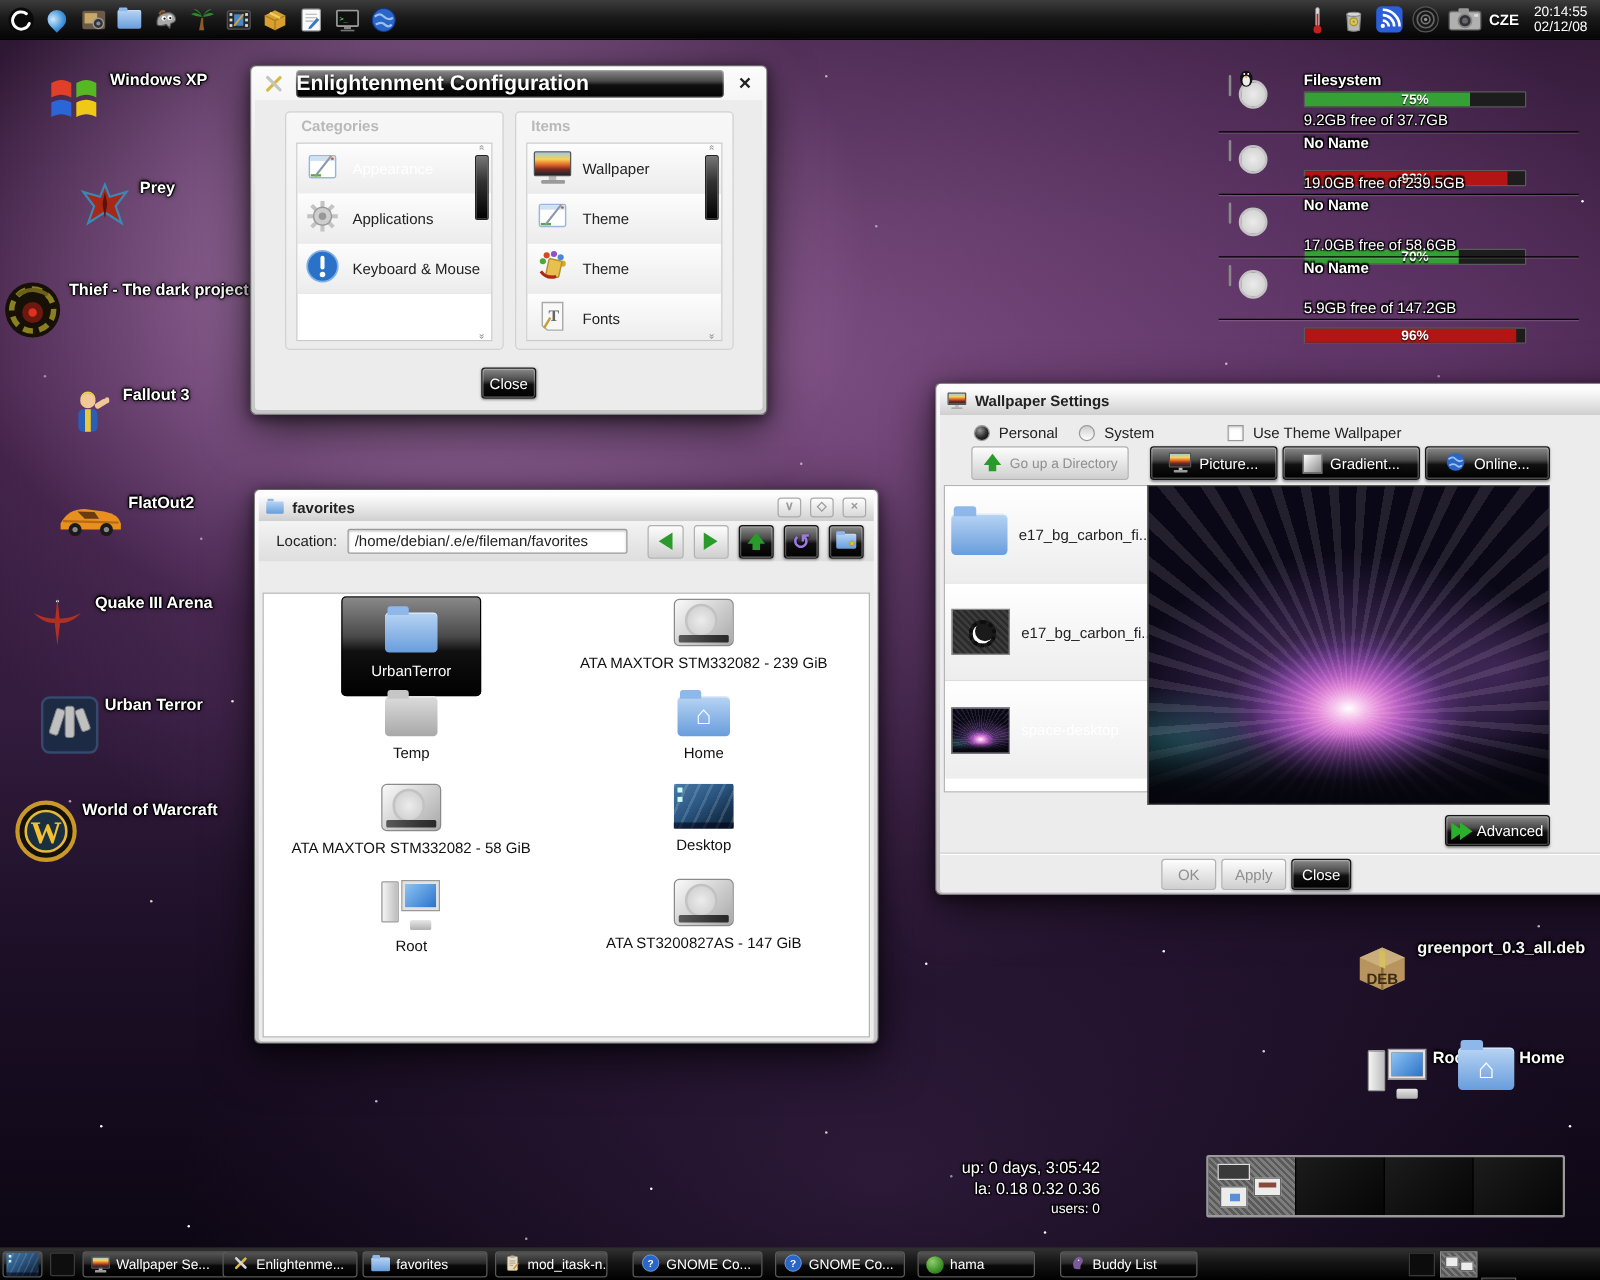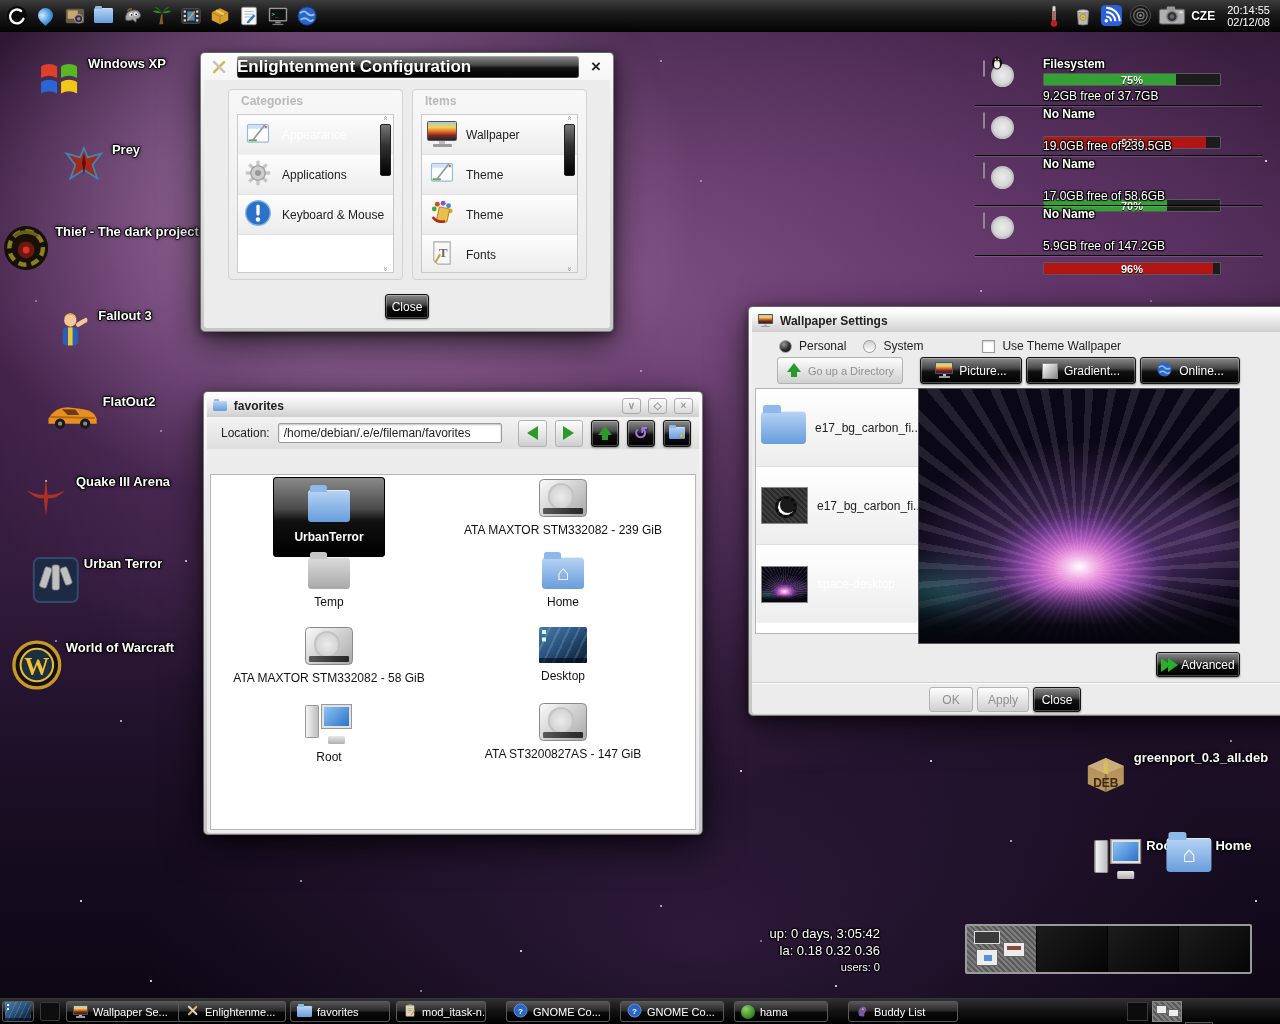--- a/index.html
+++ b/index.html
@@ -60,21 +60,21 @@
 
 .toolbar{height:32px;display:flex;align-items:center;gap:8px;padding:0 8px 0 14px;background:linear-gradient(180deg,#f3f3f3,#dedede)}
 .locinput{width:232px;height:20px;border:1px solid #9a9a9a;border-radius:2px;background:#fff;font-size:12px;padding:0 5px;color:#222;
  box-shadow:inset 0 1px 2px rgba(0,0,0,.25);font-family:"Liberation Sans",sans-serif}
 .tbtn{width:29px;height:27px;border-radius:3px}
 .fmcontent{position:absolute;left:3px;right:3px;top:57px;bottom:3px;background:#fff;border:1px solid #b5b5b5;overflow:hidden}
 .fmcell{position:absolute;width:220px;display:flex;flex-direction:column;align-items:center;gap:6px}
 .fmlabel{font-size:12px;color:#111;text-align:center}
 .fmsel{position:absolute;border-radius:4px;box-shadow:inset 0 0 0 1px #000,inset 0 1px 0 rgba(255,255,255,.35);
  display:flex;flex-direction:column;align-items:center;justify-content:center;gap:8px}
-.fmsel .fmlabel{color:#fff;font-weight:bold}
+.fmsel .fmlabel{color:#fff;font-weight:normal}
 
 
 .radio{position:relative;width:13px;height:13px;border-radius:50%;border:1px solid #999;background:linear-gradient(180deg,#cfcfcf,#fff)}
 .radio.on::after{content:"";position:absolute;inset:0;border-radius:50%;background:radial-gradient(circle at 35% 30%,#9a9a9a,#2a2a2a 55%,#000)}
 .chk{width:13px;height:13px;border:1px solid #999;background:#fff;box-shadow:inset 0 1px 2px rgba(0,0,0,.2)}
 .ctext{font-size:12px;color:#222}
 .wlist{position:absolute;background:#fff;border:1px solid #b5b5b5;overflow:hidden}
 .witem{height:78px;display:flex;align-items:center;gap:9px;padding:0 5px;font-size:12px;color:#222;
  background:linear-gradient(180deg,#fff,#ededed);border-bottom:1px solid #ddd}
 .witem.sel{color:#fff;border-bottom:none;box-shadow:inset 0 0 0 1px rgba(255,255,255,.22);border-radius:2px}

